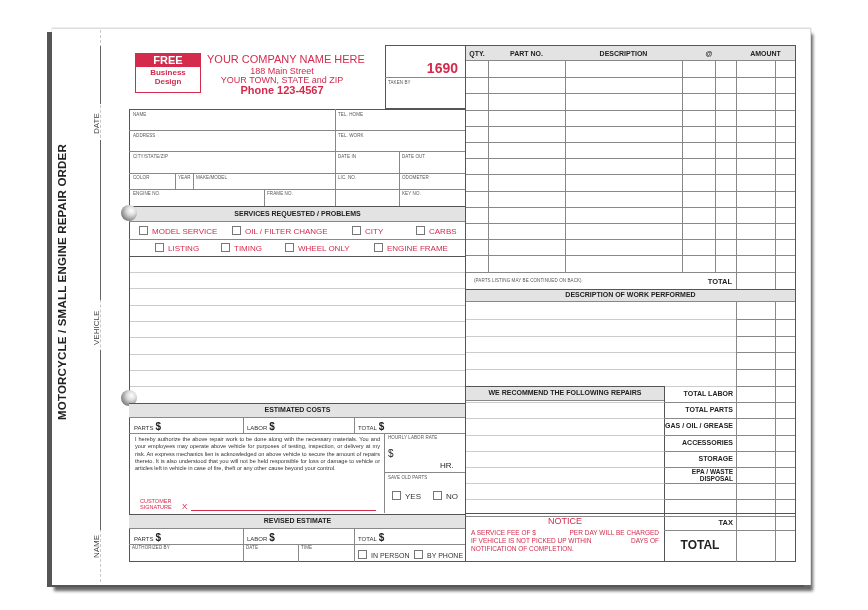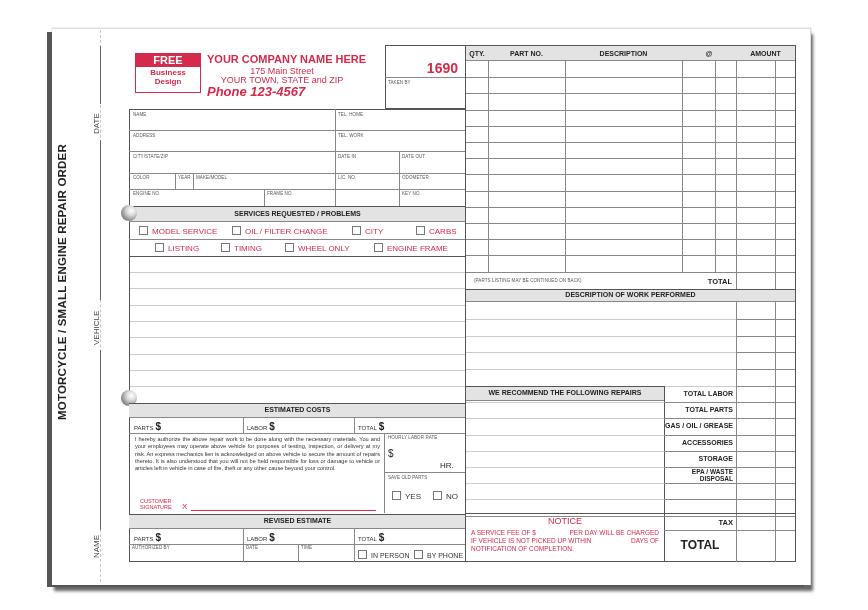--- a/index.html
+++ b/index.html
@@ -40,24 +40,24 @@
 <div class="vline" style="top:140px;height:160px;"></div>
 <div class="vlabel" style="left:92px;top:345px;">VEHICLE</div>
 <div class="vline" style="top:350px;height:180px;"></div>
 <div class="vlabel" style="left:92px;top:558px;">NAME</div>
 
 <div class="abs" style="left:135px;top:53px;width:66px;height:40px;border:1.5px solid #d42a4c;box-sizing:border-box;text-align:center;">
   <div style="background:#d42a4c;color:#fff;font-weight:bold;font-size:11px;line-height:13px;">FREE</div>
   <div style="color:#d42a4c;font-weight:bold;font-size:8px;line-height:9px;margin-top:1px;">Business</div>
   <div style="color:#d42a4c;font-weight:bold;font-size:8px;line-height:9px;">Design</div>
 </div>
-<div class="abs red" style="left:207px;top:53px;width:150px;text-align:center;font-weight:bold;font-size:11px;white-space:nowrap;">YOUR COMPANY NAME HERE</div>
-<div class="abs red" style="left:207px;top:66px;width:150px;text-align:center;font-size:9px;">175 Main Street</div>
+<div class="abs red" style="left:207px;top:53px;width:150px;text-align:center;font-weight:normal;font-size:11px;white-space:nowrap;">YOUR COMPANY NAME HERE</div>
+<div class="abs red" style="left:207px;top:66px;width:150px;text-align:center;font-size:9px;">188 Main Street</div>
 <div class="abs red" style="left:197px;top:75px;width:170px;text-align:center;font-size:9px;white-space:nowrap;">YOUR TOWN, STATE and ZIP</div>
-<div class="abs red" style="left:207px;top:84px;width:150px;font-size:13px;font-weight:bold;font-style:italic;">Phone 123-4567</div>
+<div class="abs red" style="left:207px;top:84px;width:150px;text-align:center;font-size:11px;font-weight:bold;">Phone 123-4567</div>
 
 <div class="box" style="left:385px;top:45px;width:81px;height:64px;"></div>
 <div class="hl" style="left:385px;top:77px;width:81px;"></div>
 <div class="abs red" style="left:400px;top:60px;width:58px;text-align:right;font-weight:bold;font-size:14px;">1690</div>
 <div class="lbl" style="left:388px;top:80px;">TAKEN BY</div>
 
 <div class="box" style="left:129px;top:109px;width:337px;height:453px;"></div>
 
 <div class="hl" style="left:129px;top:130px;width:337px;"></div>
 <div class="hl" style="left:129px;top:151px;width:337px;"></div>

